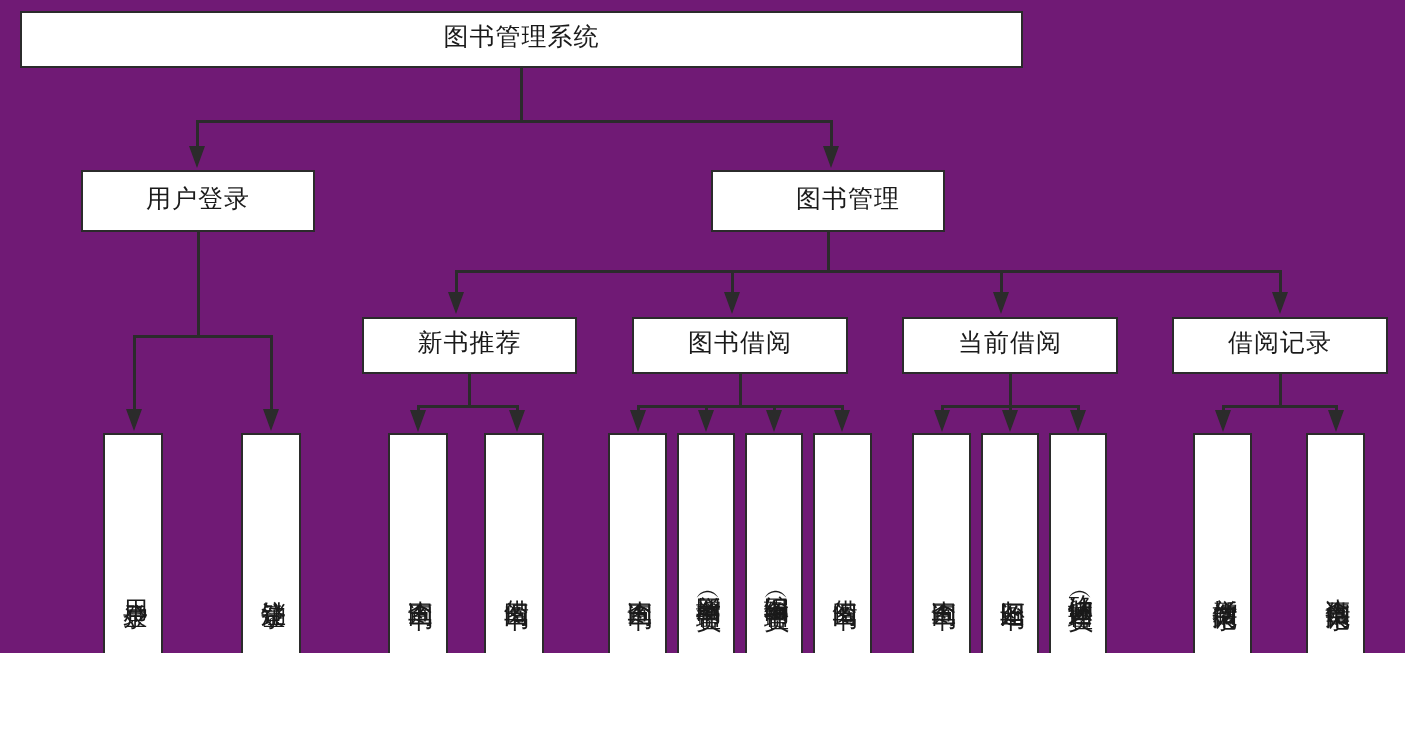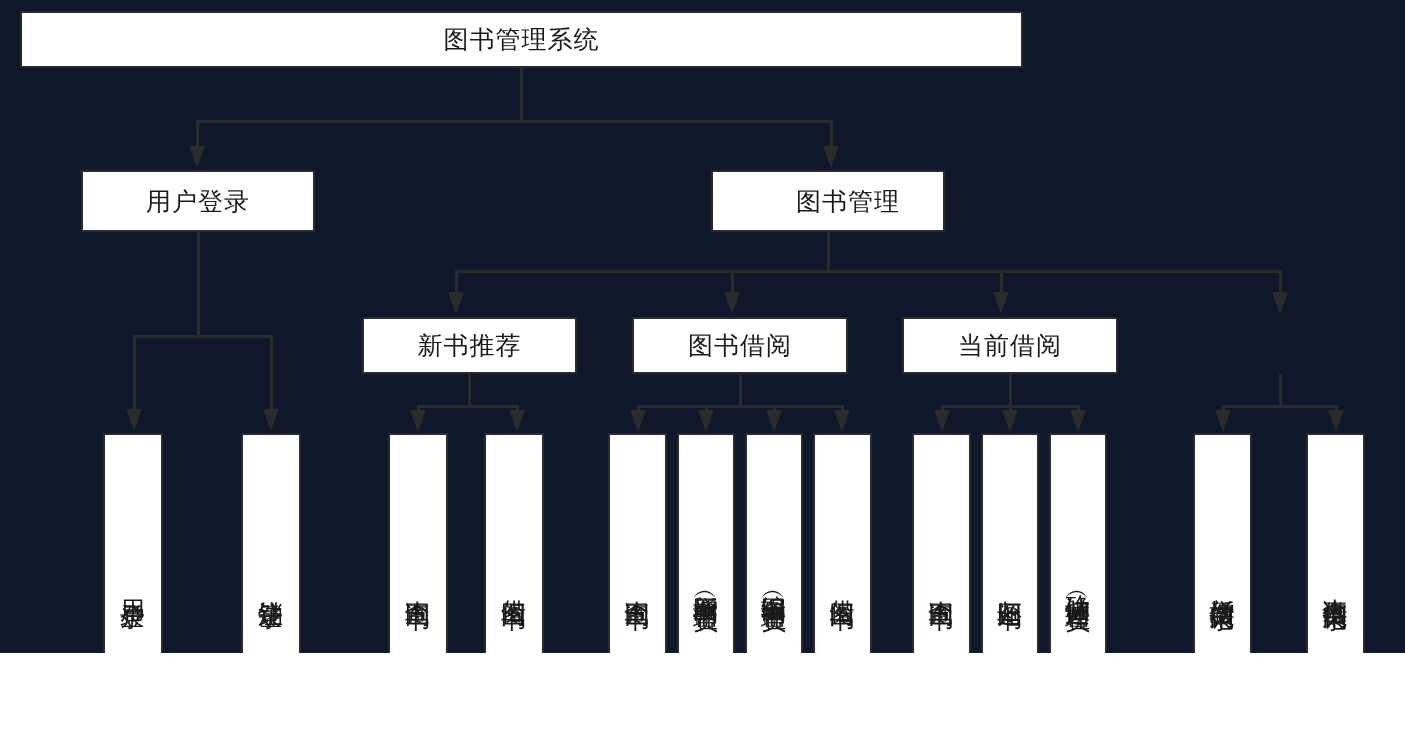--- a/index.html
+++ b/index.html
@@ -7,22 +7,23 @@
     padding: 0;
     background: #ffffff;
   }
   body {
     font-family: "Liberation Sans", "DejaVu Sans", sans-serif;
   }
   #canvas {
     position: relative;
     width: 1405px;
     height: 653px;
-    background: #0f172a;
+    background: #701a75;
     overflow: hidden;
+    font-family: Liberation Mono, monospace;
   }
   
   .node {
     position: absolute;
     box-sizing: border-box;
     border: 2.5px solid #2b2b2b;
     background: #ffffff;
     display: flex;
     align-items: center;
     justify-content: center;
@@ -136,20 +137,23 @@
 
   <div class="node lvl3" style="left:362px; top:317px; width:215px; height:57px;">
     <span class="label">新书推荐</span>
   </div>
   <div class="node lvl3" style="left:902px; top:317px; width:216px; height:57px;">
     <span class="label">当前借阅</span>
   </div>
   <div class="node lvl3" style="left:632px; top:317px; width:216px; height:57px;">
     <span class="label">图书借阅</span>
   </div>
+  <div class="node lvl3" style="left:1172px; top:317px; width:216px; height:57px;">
+    <span class="label">借阅记录</span>
+  </div>
 
   <div class="ln v" style="left:468px; top:374px; height:31px;"></div>
   <div class="ln h" style="left:417px; top:405px; width:102px;"></div>
   <div class="ln v" style="left:417px; top:405px; height:8px;"></div>
   <div class="ln v" style="left:516px; top:405px; height:8px;"></div>
   <div class="arrow" style="left:410px; top:410px;"></div>
   <div class="arrow" style="left:509px; top:410px;"></div>
 
   <div class="node leaf" style="left:388px; top:433px; width:60px; height:301px;">
     <span class="label">查询图书</span>

